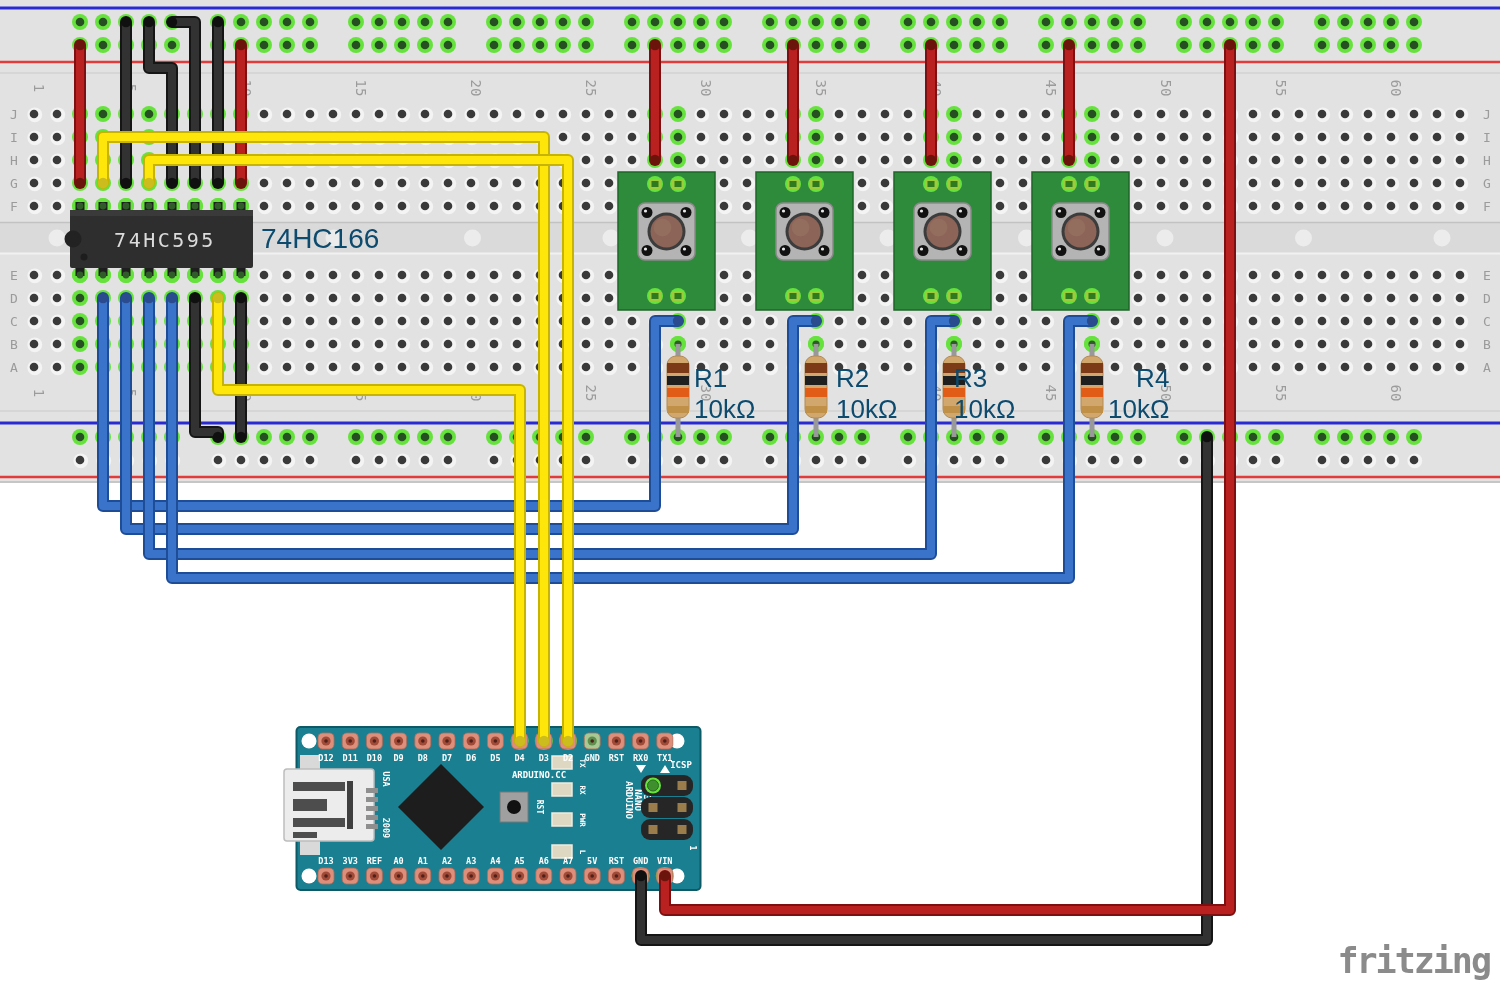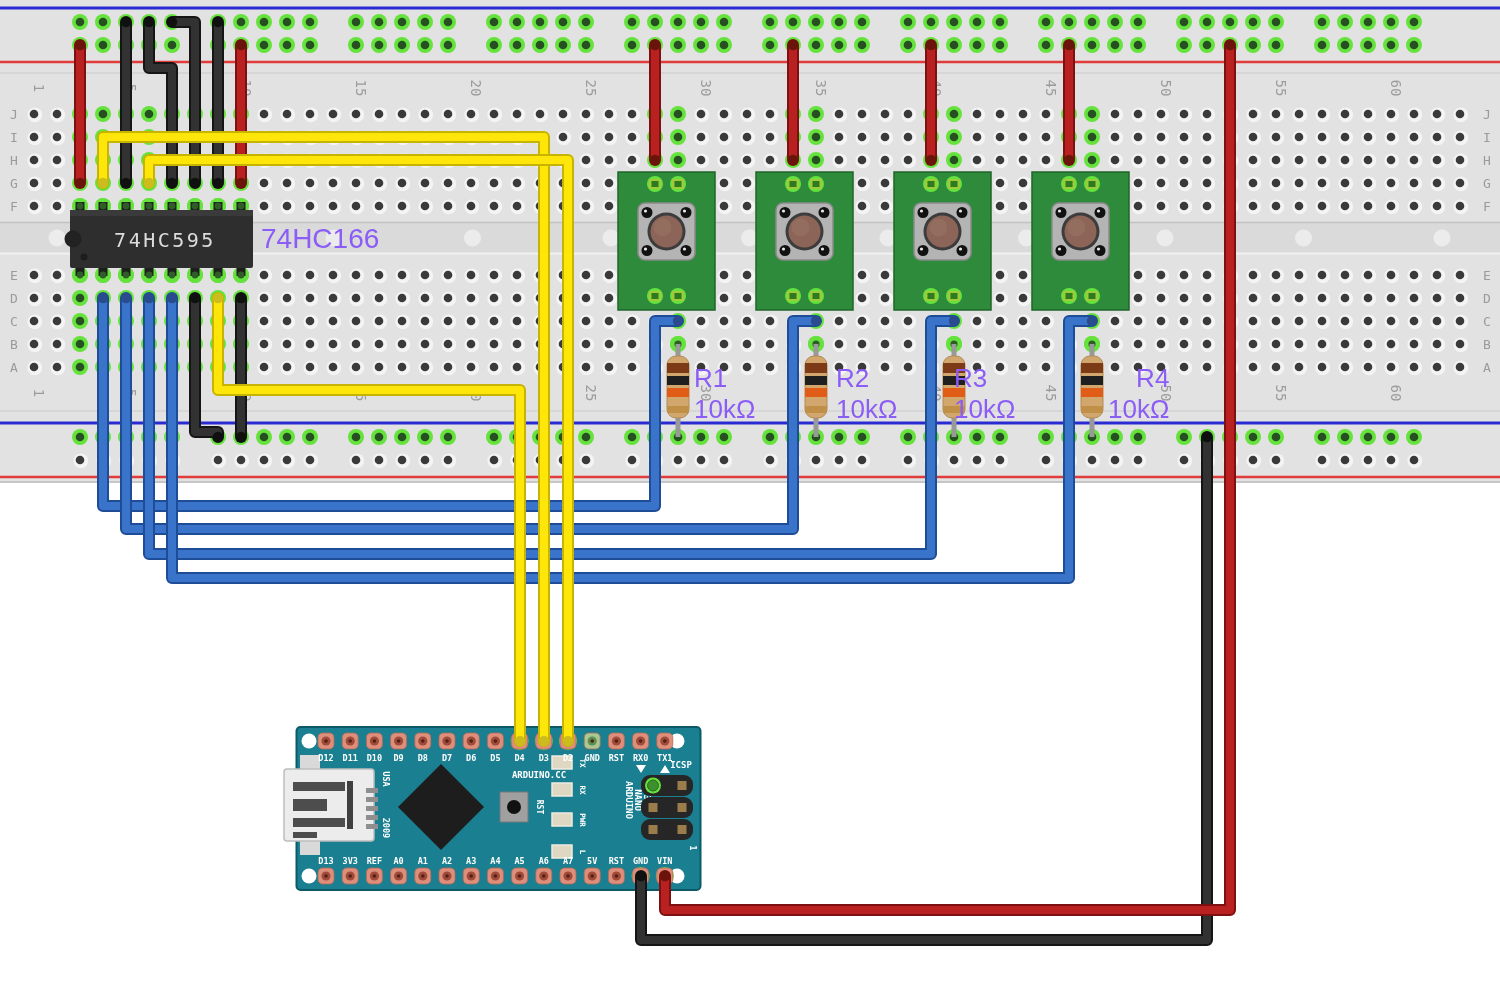--- a/index.html
+++ b/index.html
@@ -1,19 +1,19 @@
 <!DOCTYPE html>
 <html><head>
 <meta charset="utf-8">
 <style>
   html,body{margin:0;padding:0;background:#fff;}
   #canvas{position:relative;width:1500px;height:990px;background:#ffffff;overflow:hidden;
           font-family:"Liberation Sans",sans-serif;}
   #scene{position:absolute;left:0;top:0;}
-  .overlay{position:absolute;color:#8b5cf6;}
+  .overlay{position:absolute;color:#0c4a6e;}
   #chip-annotation{font-size:28px;letter-spacing:0px;}
   .res-label{font-size:26px;line-height:31px;}
   #watermark{position:absolute;right:10px;top:941px;font-family:"DejaVu Sans Mono",monospace;
              font-weight:bold;font-size:35px;color:#8b8b8b;letter-spacing:-2px;}
   svg text{font-family:"DejaVu Sans Mono",monospace;}
   .bb-num{fill:#9b9b9b;font-size:14px;}
   .bb-letter{fill:#9b9b9b;font-size:13px;}
   .silk{fill:#ffffff;font-weight:bold;}
 </style>
 </head>
@@ -3992,13 +3992,14 @@
       </div>
       <div class="overlay res-label" style="left: 954px; top: 363px;">
         <div>R3</div>
         <div>10kΩ</div>
       </div>
       <div class="overlay res-label" style="left: 1108px; top: 363px; text-align: right;">
         <div>R4</div>
         <div>10kΩ</div>
       </div>
     </div>
+  <div id="watermark">fritzing</div>
 </div>
 
 </body></html>

